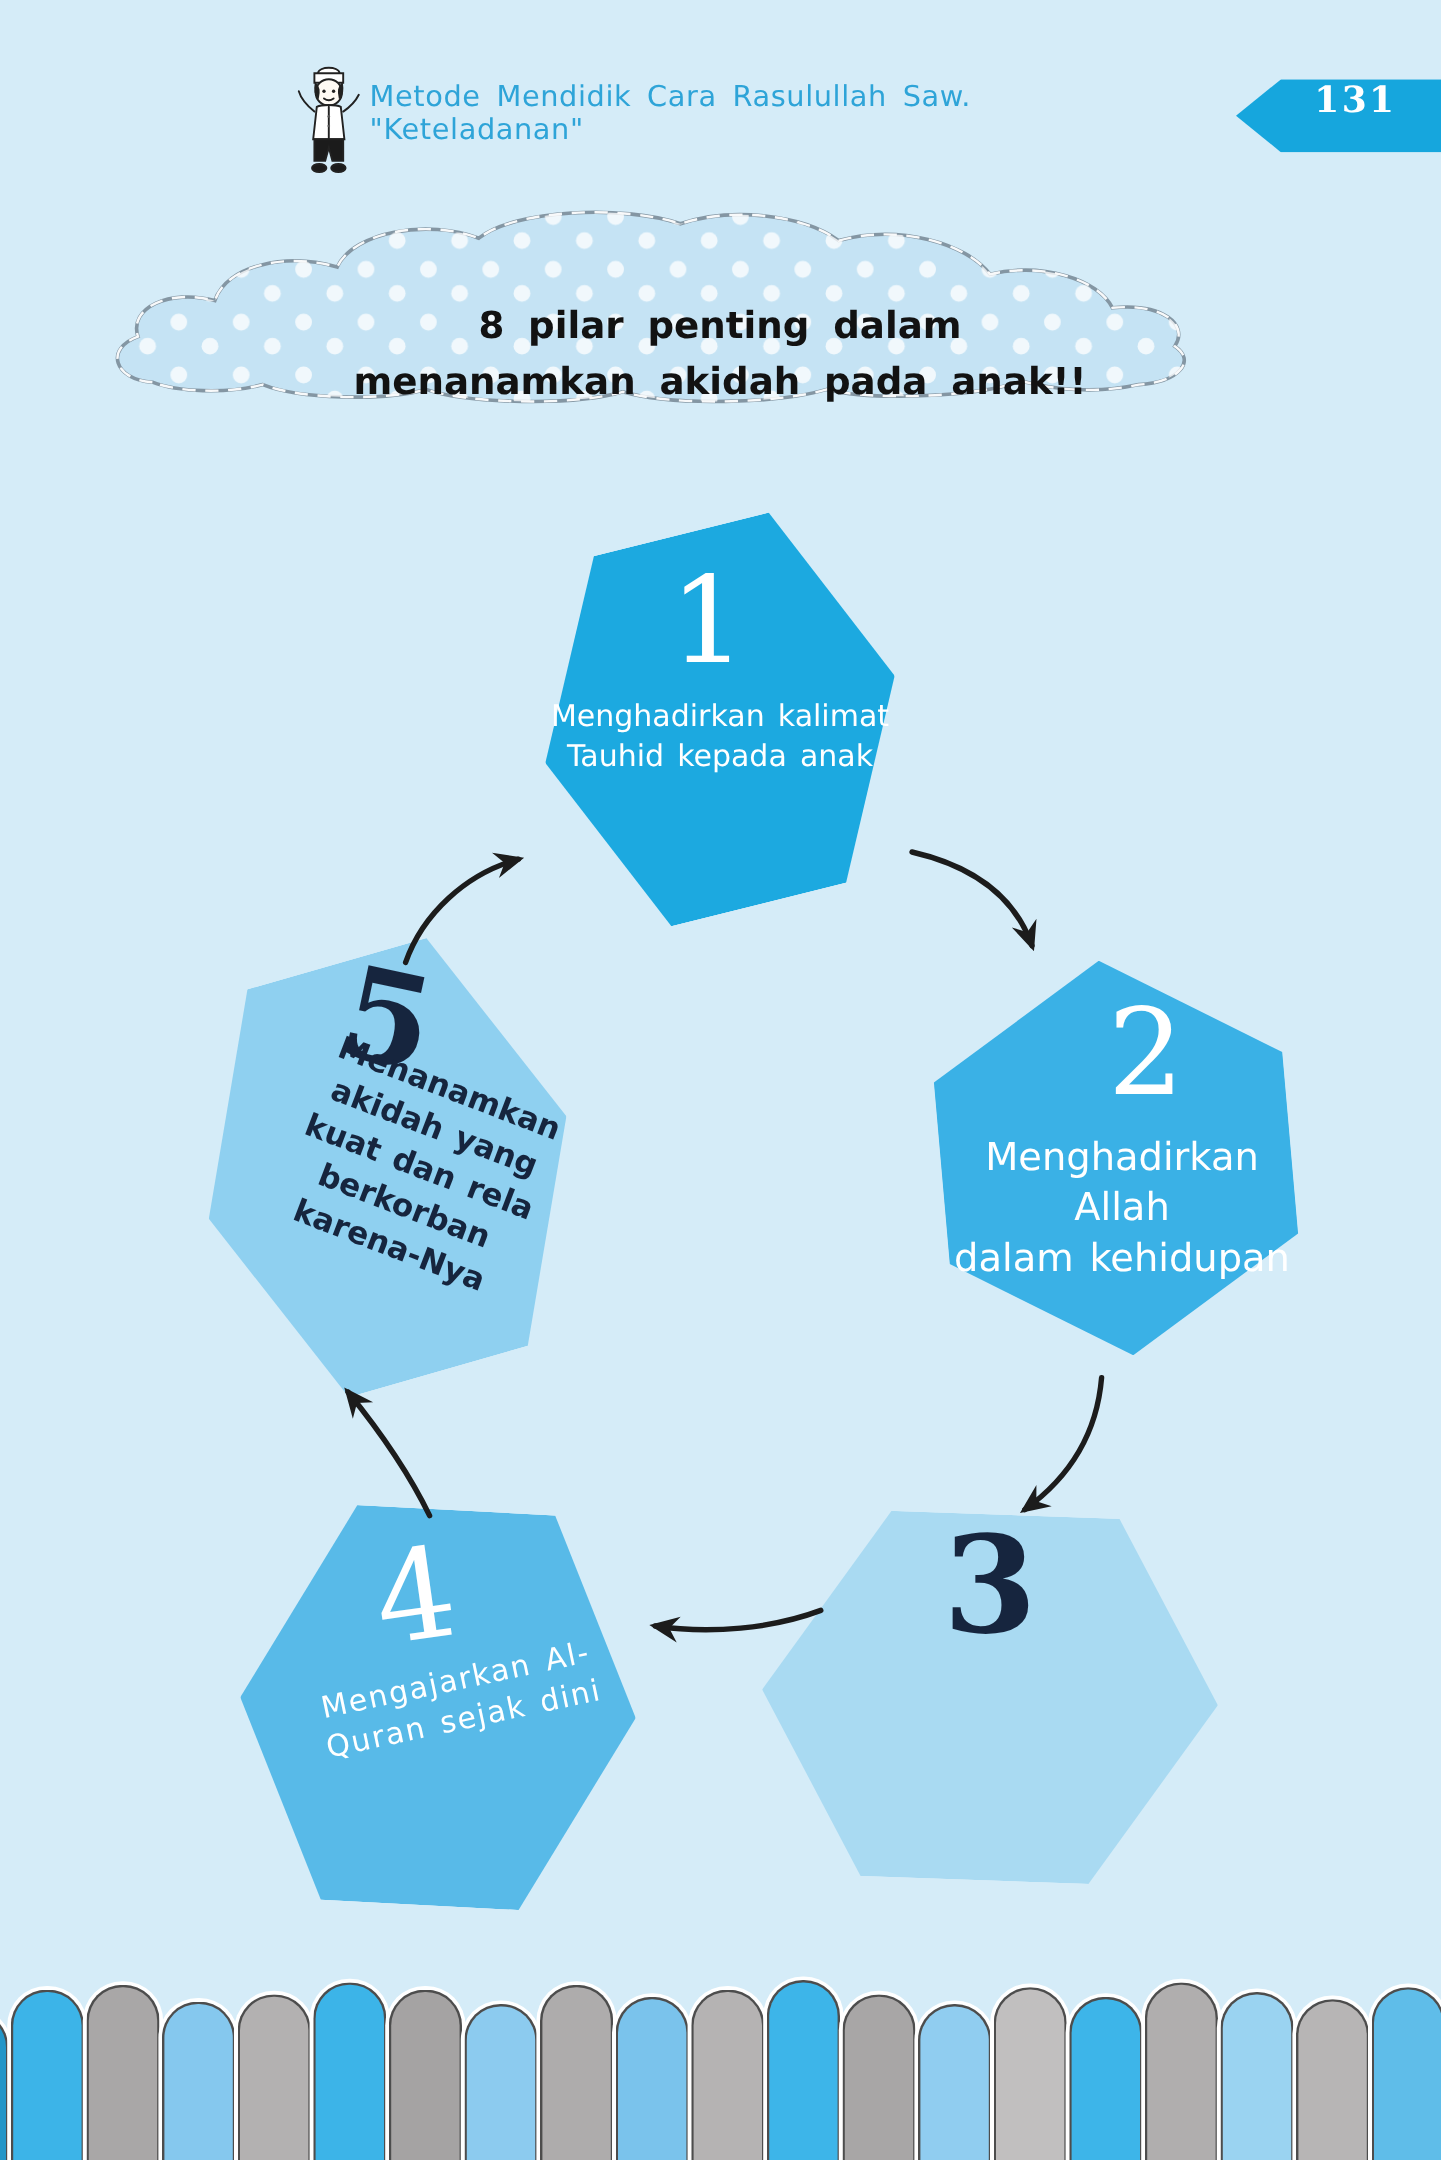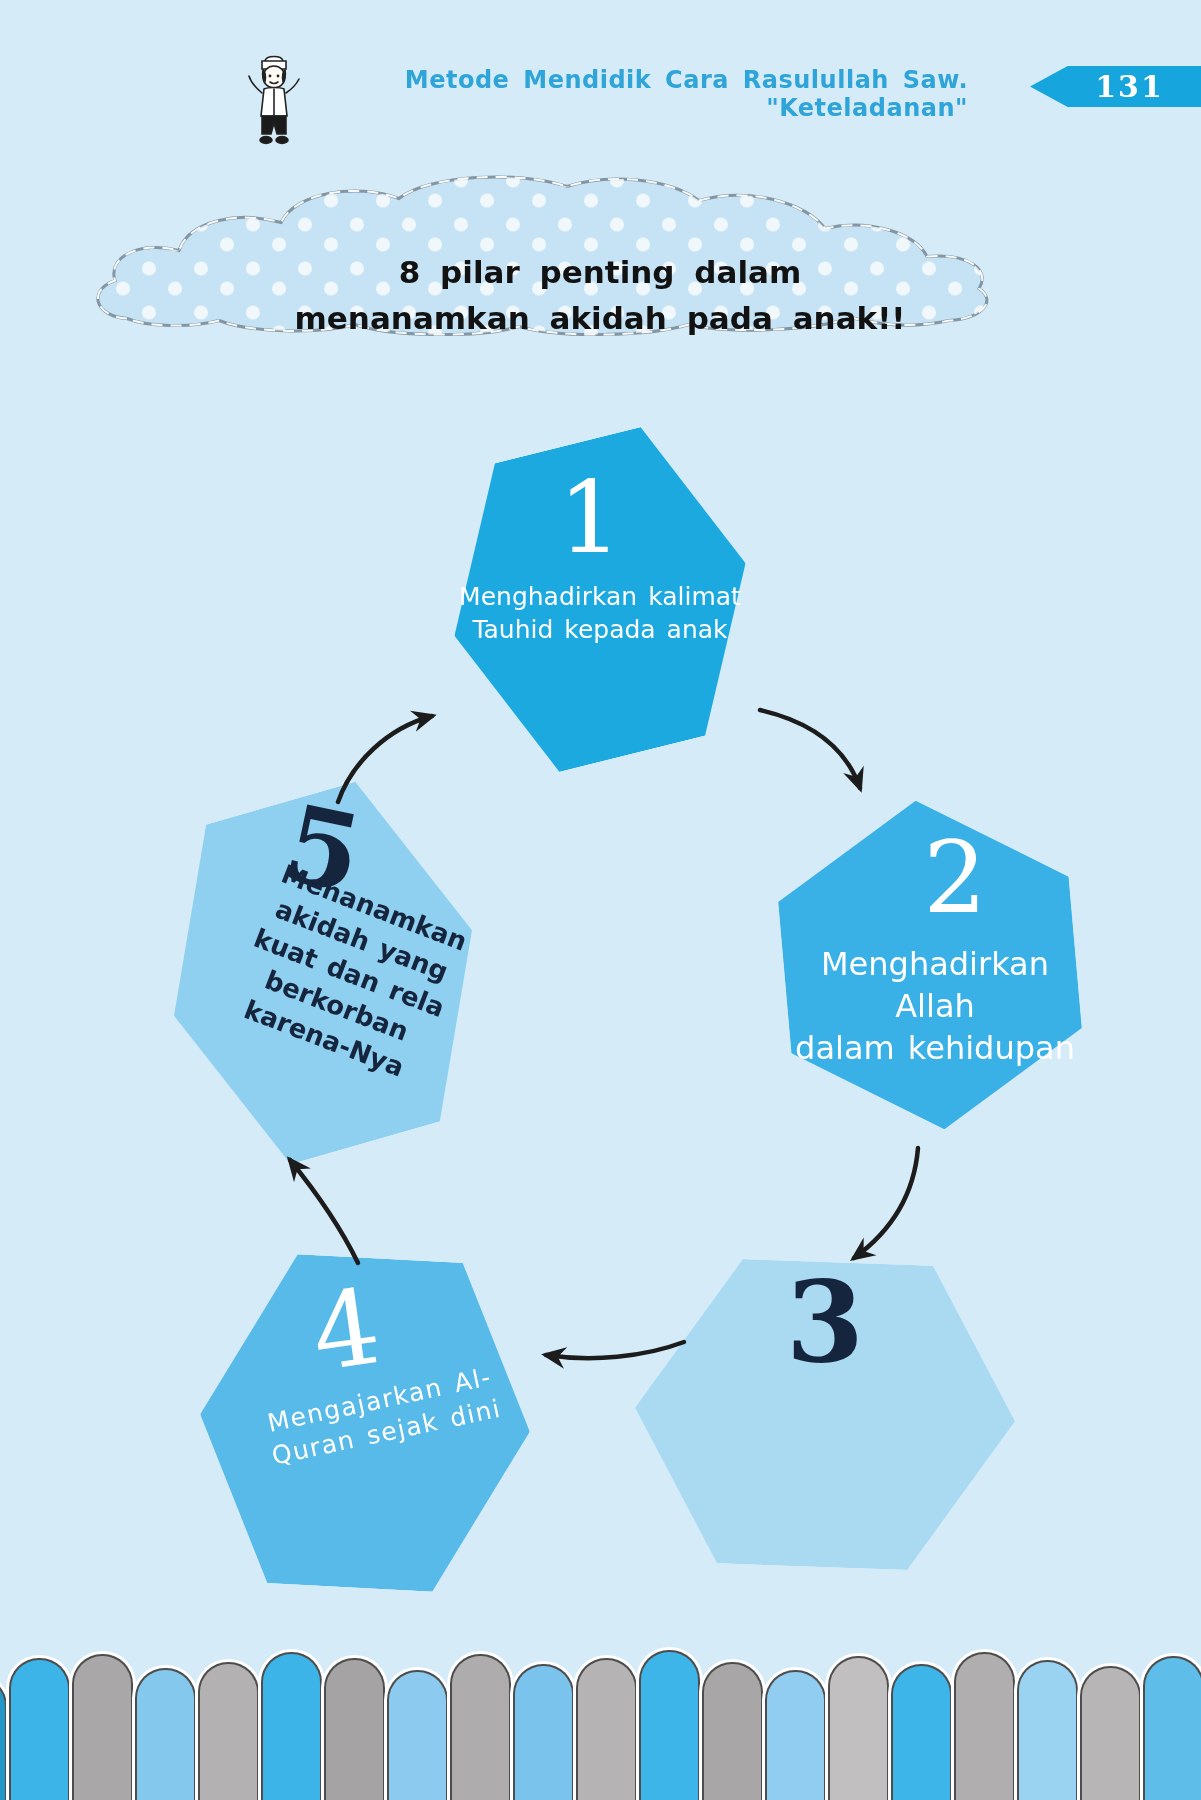--- a/index.html
+++ b/index.html
@@ -4,28 +4,28 @@
 <style>
   html,body{margin:0;padding:0;}
   body{
     width:1201px;height:1800px;position:relative;overflow:hidden;
     background:#d5ecf8;
     font-family:"DejaVu Sans","Liberation Sans",sans-serif;
   }
   
   .header-title{
     position:absolute;left:308px;top:66px;width:660px;
-    font-size:24px;color:#2ea4d8;text-align:right;word-spacing:5px;
-    letter-spacing:.5px;font-weight:700;
+    font-size:24px;color:#2ea4d8;text-align:left;word-spacing:5px;
+    letter-spacing:.5px;font-weight:400;
   }
   .mascot{position:absolute;left:246px;top:52px;width:56px;height:96px;}
   .page-banner{
-    position:absolute;left:1030px;top:66px;width:171px;height:41px;
+    position:absolute;left:1030px;top:66px;width:171px;height:61px;
     clip-path:polygon(0 50%,22% 0,100% 0,100% 100%,22% 100%);
-    display:flex;align-items:center;justify-content:center;
+    display:flex;justify-content:center;
   }
   .page-banner span{
     color:#ffffff;font-size:30px;font-weight:bold;letter-spacing:2px;
     padding-left:28px;font-family:"DejaVu Serif",serif;
   }
   
   .cloud-wrap{position:absolute;left:85px;top:168px;width:910px;height:180px;}
   .cloud-wrap svg{overflow:visible;}
   .cloud-title{
     position:absolute;left:190px;top:250px;width:820px;

